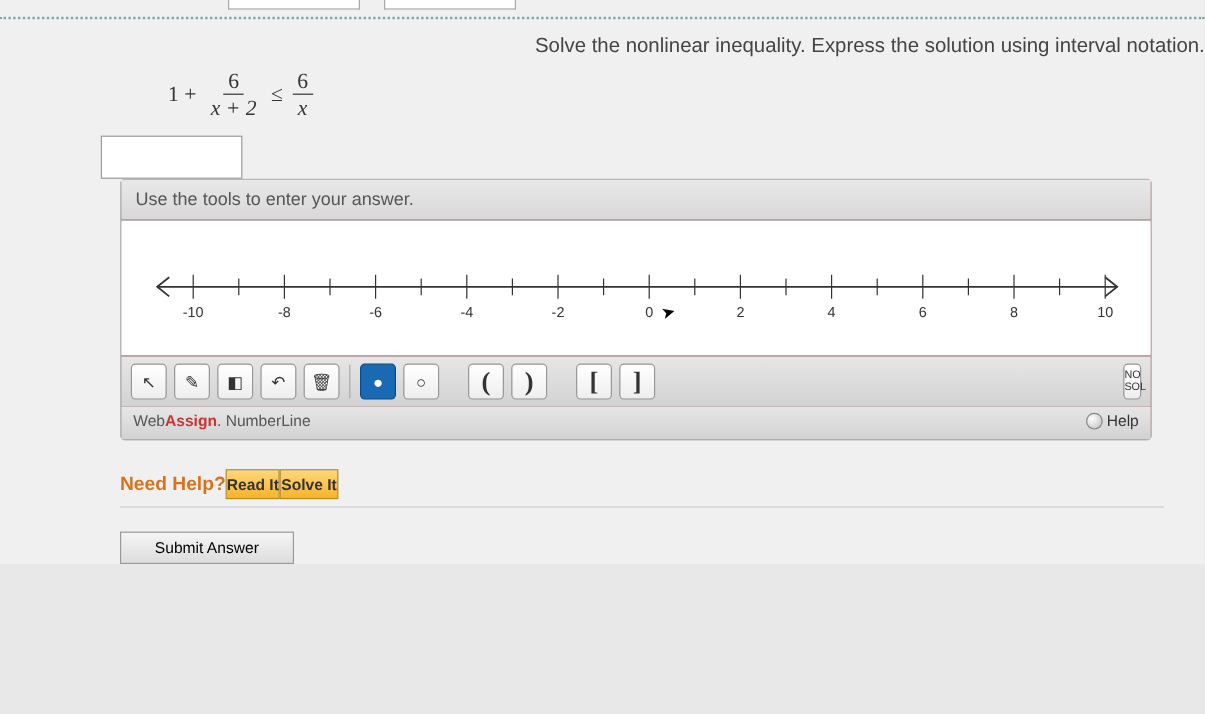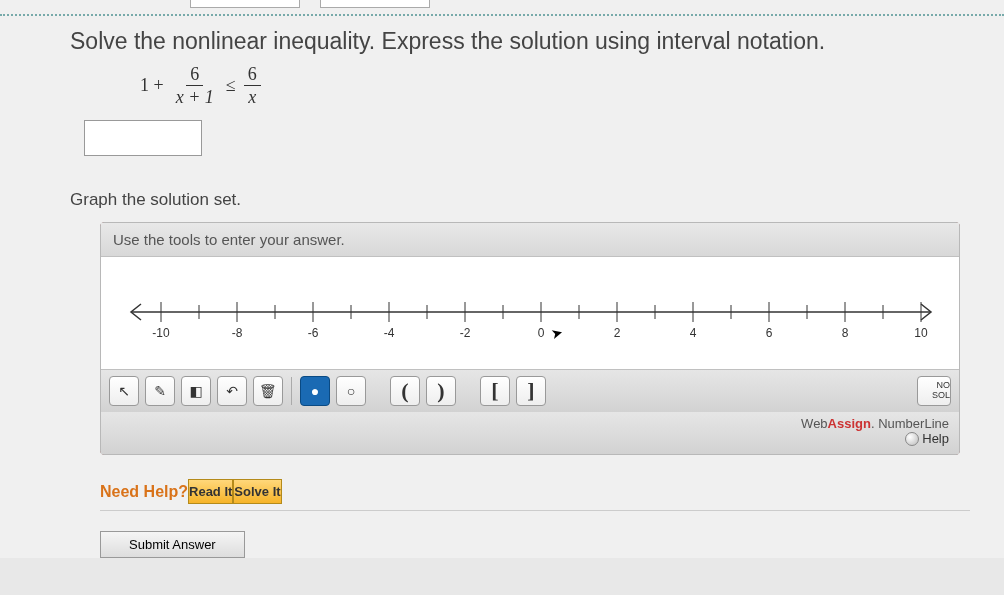--- a/index.html
+++ b/index.html
@@ -31,23 +31,24 @@
     width: 110px;
     height: 8px;
     border: 1px solid #aaa;
     border-top: none;
     background: #fff;
   }
   .content {
     padding: 0 0 0 70px;
   }
   .instruction {
-    font-size: 23px;
+    font-size: 17px;
     color: #444;
     margin: 6px 0 10px 0;
+    text-align: right;
   }
   .equation {
     font-family: "Times New Roman", serif;
     font-size: 18px;
     margin-left: 70px;
     display: flex;
     align-items: center;
     gap: 8px;
   }
   .frac {
@@ -128,41 +129,39 @@
     border: 1px solid #999;
     border-radius: 4px;
     background: linear-gradient(#fff,#eee);
     display:flex;align-items:center;justify-content:center;
     font-family: "Times New Roman", serif;
     font-size: 22px;
     font-weight: bold;
     cursor:pointer;
   }
   .nosol-btn {
-    width: 34px;
+    width: 15px;
     height: 30px;
     border: 1px solid #999;
     border-radius: 4px;
     background: linear-gradient(#fff,#eee);
     font-size: 9px;
     line-height: 1.1;
-    display:flex;flex-direction:column;align-items:flex-end;justify-content:center;
+    display:flex;flex-direction:column;align-items:flex-start;justify-content:center;
     cursor:pointer;
     margin-left: auto;
-    padding-left: 10px;
   }
   .nl-footer {
     background: linear-gradient(#e6e6e6, #d2d2d2);
     padding: 4px 10px 8px 10px;
     font-size: 13px;
     color: #555;
     display:flex;
     justify-content: space-between;
-    align-items: flex-end;
-    flex-direction: column;
+    align-items: flex-start;
   }
   .brand .web { color: #555; }
   .brand .assign { color: #c33; font-weight: bold; }
   .help-link {
     font-size: 13px;
     color: #333;
     display:flex;align-items:center;gap:3px;
   }
   .help-link::before{
     content:"";
@@ -223,32 +222,31 @@
   </div>
   <div class="dotted-top"></div>
 
   <div class="content">
     <div class="instruction">Solve the nonlinear inequality. Express the solution using interval notation.</div>
 
     <div class="equation">
       <span>1 +</span>
       <span class="frac">
         <span class="num">6</span>
-        <span class="den">x + 1</span>
+        <span class="den">x + 2</span>
       </span>
       <span>≤</span>
       <span class="frac">
         <span class="num">6</span>
         <span class="den">x</span>
       </span>
     </div>
 
     <div class="answer-box"></div>
 
-    <div class="graph-instruction">Graph the solution set.</div>
 
     <div class="numberline-widget">
       <div class="nl-header">Use the tools to enter your answer.</div>
 
       <div class="nl-canvas">
         <svg class="axis" viewBox="0 0 820 70">
           <line x1="10" y1="25" x2="810" y2="25" stroke="#333" stroke-width="1.5"></line>
           <polyline points="20,17 10,25 20,33" fill="none" stroke="#333" stroke-width="1.5"></polyline>
           <polyline points="800,17 810,25 800,33" fill="none" stroke="#333" stroke-width="1.5"></polyline>
 

